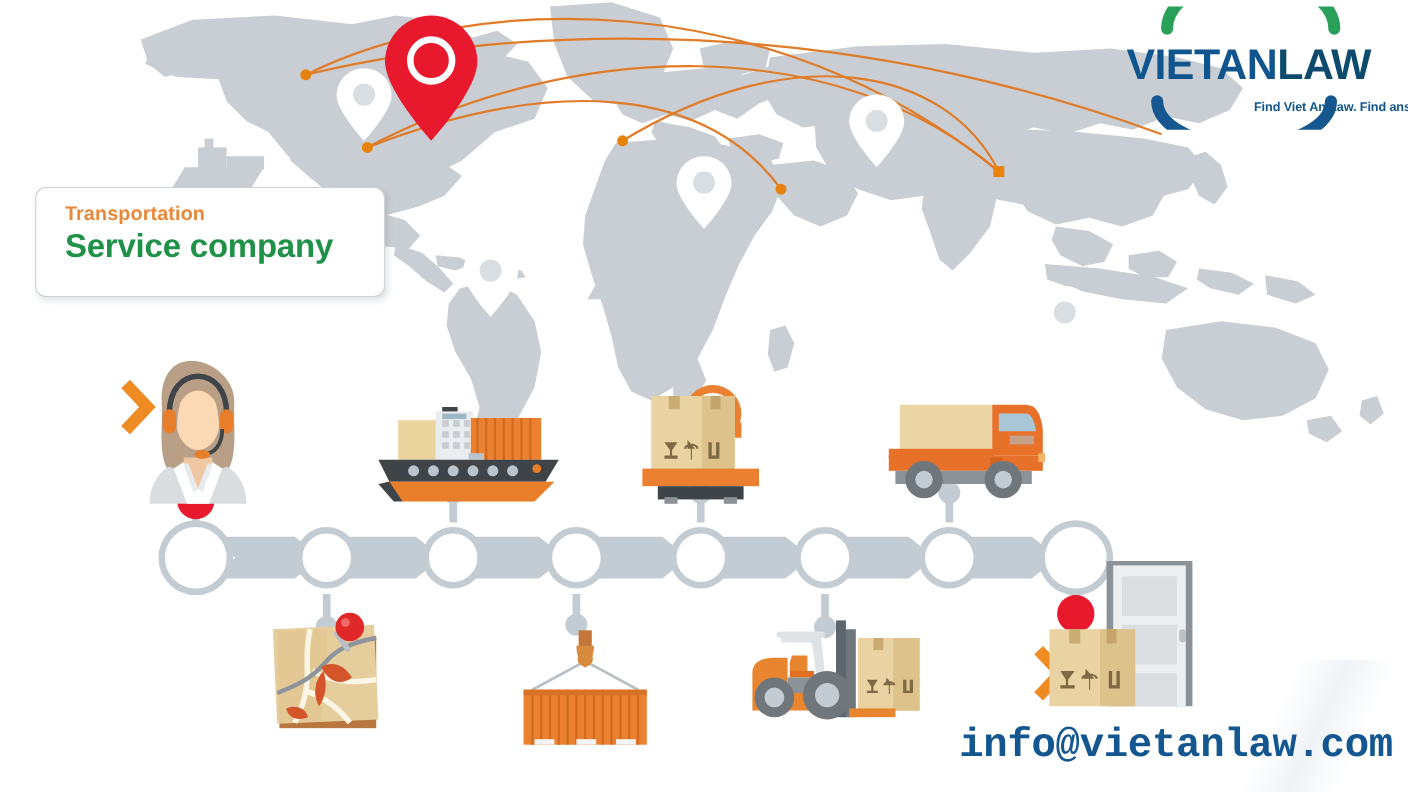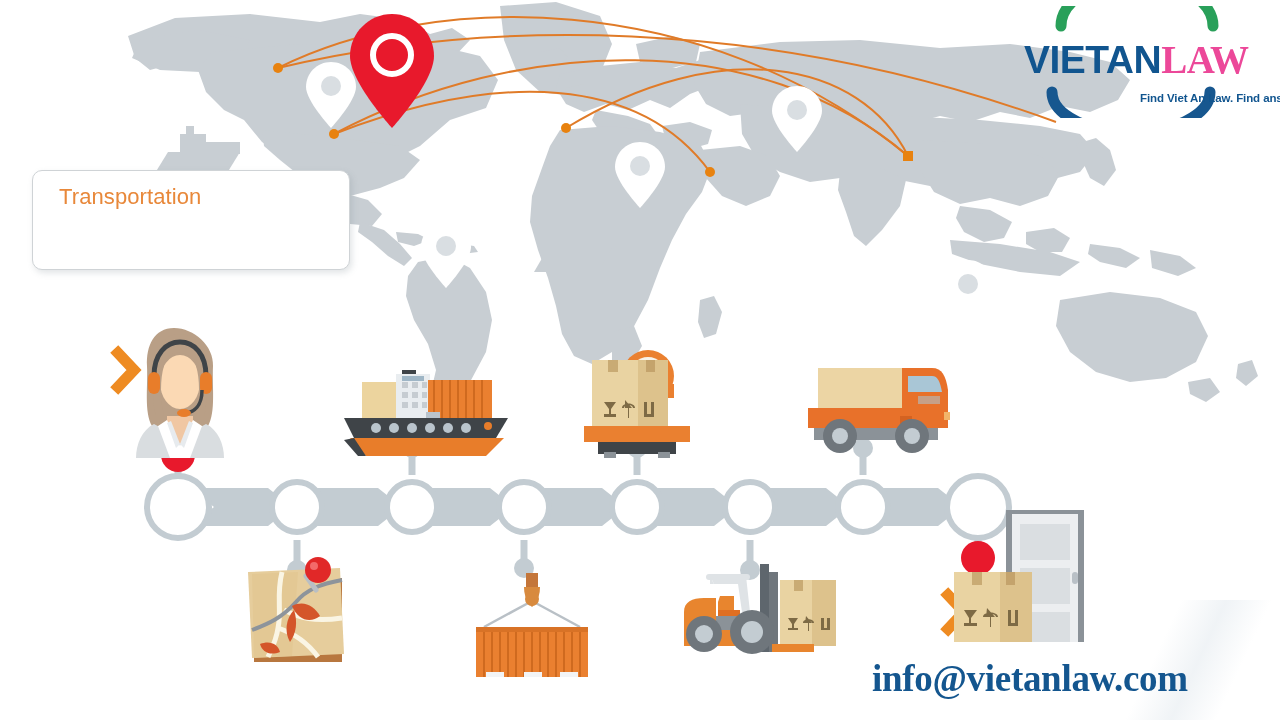--- a/index.html
+++ b/index.html
@@ -10,33 +10,33 @@
   .maplayer{position:absolute;left:0;top:0;width:1280px;height:420px;}
   .maplayer svg{display:block;}
 
   
   .title-card{
     position:absolute;left:32px;top:170px;width:318px;height:100px;
     background:#ffffff;border:1px solid #cfd3d6;border-radius:10px;
     box-shadow:2px 3px 6px rgba(120,130,140,.22);
     box-sizing:border-box;padding:14px 0 0 26px;
   }
-  .title-top{font-size:22px;font-weight:normal;color:#e8883a;letter-spacing:.1px;line-height:1.1;}
+  .title-top{font-size:18px;font-weight:bold;color:#e8883a;letter-spacing:.1px;line-height:1.1;}
   .title-main{font-size:30px;font-weight:bold;color:#1f9148;line-height:1.15;margin-top:3px;letter-spacing:-.2px;}
 
   
   .logo{position:absolute;left:1012px;top:6px;width:262px;height:112px;}
   .logo-word{position:absolute;left:12px;top:34px;font-size:39px;font-weight:bold;letter-spacing:-.5px;line-height:1;}
   .logo-word .b{color:#11558f;margin-top:12px;}
-  .logo-word .g{color:#ec4899;font-family:Liberation Serif, serif;}
+  .logo-word .g{color:#0c4a6e;}
   .logo-tag{position:absolute;left:128px;top:86px;font-size:11.5px;font-weight:bold;color:#11558f;letter-spacing:-.1px;white-space:nowrap;}
 
   
   .phone{position:absolute;left:14px;top:655px;font-size:39px;font-weight:bold;color:#14568f;font-family:"Liberation Serif",serif;letter-spacing:0px;}
-  .email{position:absolute;left:872px;top:657px;font-size:37px;font-weight:bold;color:#14568f;font-family:Liberation Serif, serif;letter-spacing:-.3px;}
+  .email{position:absolute;left:872px;top:657px;font-size:37px;font-weight:bold;color:#14568f;font-family:Liberation Mono, monospace;letter-spacing:-.3px;}
 
   
   .process{position:absolute;left:0;top:300px;width:1280px;height:380px;}
   .process svg{display:block;}
 
   .shine{position:absolute;left:1000px;top:600px;width:360px;height:200px;
          background:linear-gradient(115deg,rgba(255,255,255,0) 40%,rgba(238,242,245,.9) 50%,rgba(255,255,255,0) 60%);
          pointer-events:none;}
 </style>
 </head>
@@ -162,20 +162,21 @@
         <g>
           <path d="M392 14 C 369 14, 350 33, 350 56 C 350 82, 392 128, 392 128 C 392 128, 434 82, 434 56 C 434 33, 415 14, 392 14 Z" fill="#e8192c"></path>
           <circle cx="392" cy="55" r="19" fill="none" stroke="#ffffff" stroke-width="6"></circle>
         </g>
       </g>
     </svg>
   </div>
 
   <div class="title-card">
     <div class="title-top">Transportation</div>
+    <div class="title-main">Service company</div>
   </div>
 
   <div class="logo">
     <svg width="262" height="112" viewBox="0 0 262 112" xmlns="http://www.w3.org/2000/svg">
       <path d="M58 40 A 76 46 0 0 1 210 40" fill="none" stroke="#29a05a" stroke-width="11" stroke-linecap="round" transform="translate(-9,-20)"></path>
       <path d="M34 72 A 78 40 0 0 0 192 72" fill="none" stroke="#17578f" stroke-width="11" stroke-linecap="round" transform="translate(6,14)"></path>
     </svg>
     <div class="logo-word"><span class="b">VIETAN</span><span class="g">LAW</span></div>
     <div class="logo-tag">Find Viet An Law. Find answers.</div>
   </div>

